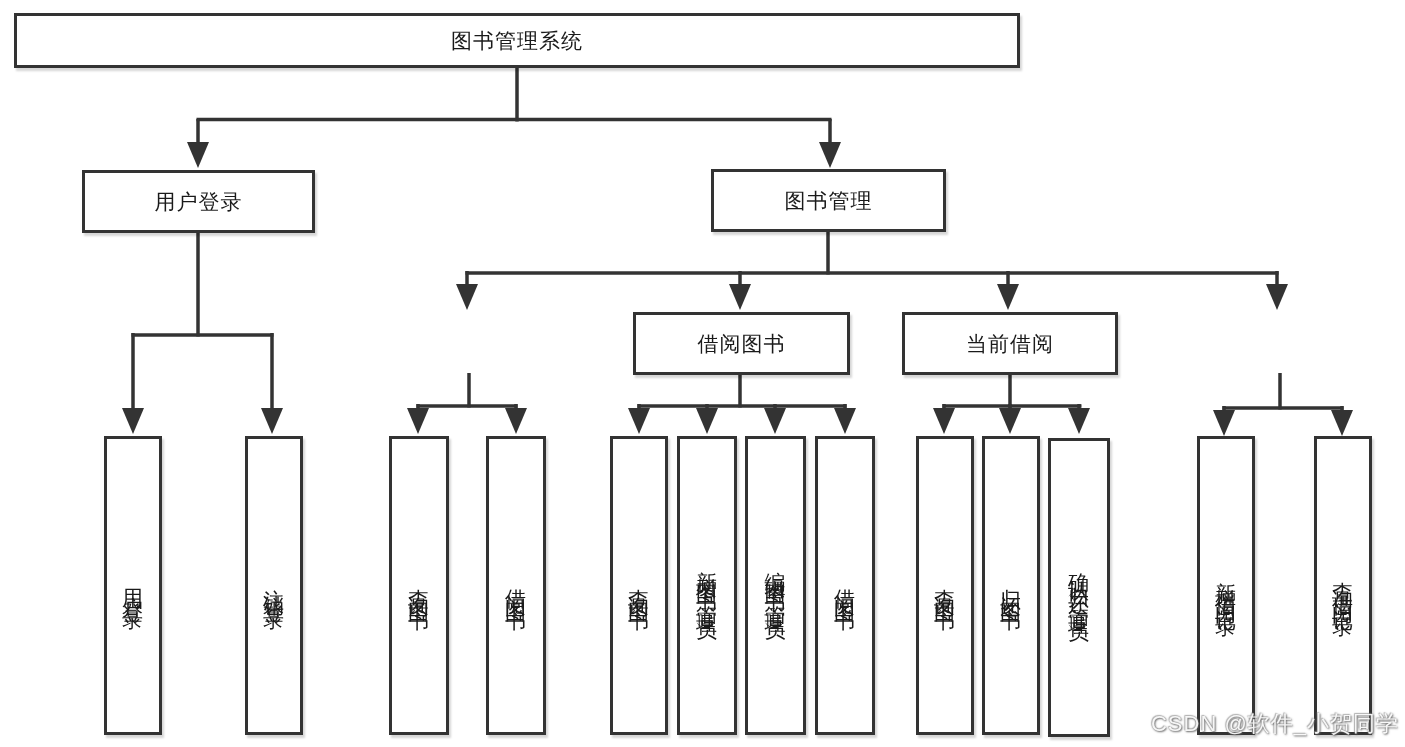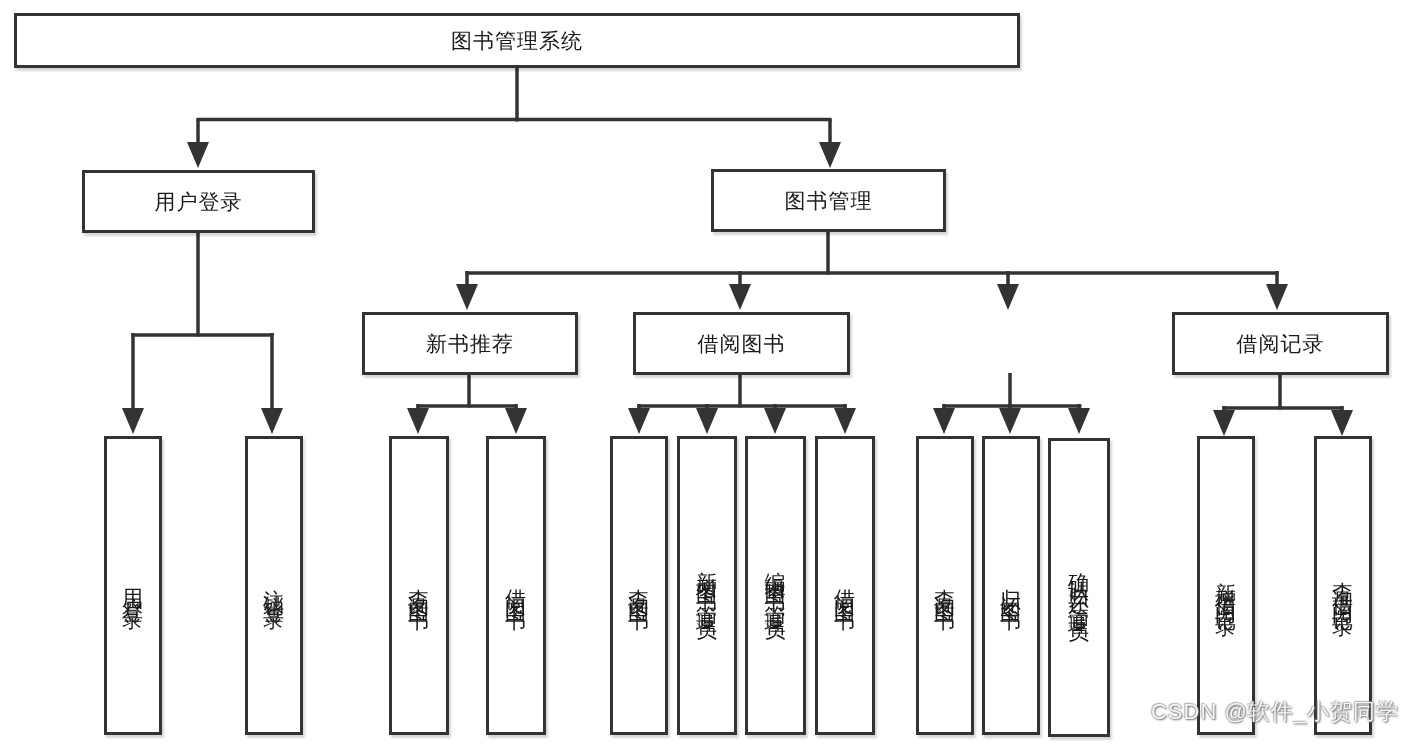--- a/index.html
+++ b/index.html
@@ -46,21 +46,21 @@
   .v {
     writing-mode: vertical-rl;
     text-orientation: mixed;
     font-size: 21px;
     letter-spacing: 7px;
     line-height: 1;
   }
   .watermark {
     position: absolute;
     right: 6px;
-    bottom: 20px;
+    bottom: 8px;
     font-size: 22px;
     color: rgba(255,255,255,0.92);
     text-shadow: 1px 1px 2px rgba(90,90,90,0.85), -1px -1px 1px rgba(150,150,150,0.6), 0 0 2px rgba(120,120,120,0.8);
     letter-spacing: 1px;
     white-space: nowrap;
   }
 </style>
 </head>
 <body>
 
@@ -126,23 +126,22 @@
       <polygon class="ah" points="1213,410 1235,410 1224,436"></polygon>
     <line class="cl" x1="1342" y1="406" x2="1342" y2="414"></line>
       <polygon class="ah" points="1331,410 1353,410 1342,436"></polygon>
   </svg>
 
   <div class="box h" style="left:14px; top:13px; width:1006px; height:55px">图书管理系统</div>
 
   <div class="box h" style="left:82px; top:170px; width:233px; height:63px">用户登录</div>
   <div class="box h" style="left:711px; top:169px; width:235px; height:63px">图书管理</div>
 
-  <div class="box h" style="left:362px; top:312px; width:216px; height:63px">新书推荐</div>
   <div class="box h" style="left:633px; top:312px; width:217px; height:63px">借阅图书</div>
-  <div class="box h" style="left:1172px; top:312px; width:217px; height:63px">借阅记录</div>
+  <div class="box h" style="left:902px; top:312px; width:216px; height:63px">当前借阅</div>
 
   <div class="box v" style="left:104px; top:436px; width:58px; height:299px">用户登录</div>
   <div class="box v" style="left:245px; top:436px; width:58px; height:299px">注销登录</div>
 
   <div class="box v" style="left:389px; top:436px; width:60px; height:299px">查询图书</div>
   <div class="box v" style="left:486px; top:436px; width:60px; height:299px">借阅图书</div>
 
   <div class="box v" style="left:610px; top:436px; width:58px; height:299px">查询图书</div>
   <div class="box v" style="left:677px; top:436px; width:60px; height:299px">新增图书（管理员）</div>
   <div class="box v" style="left:745px; top:436px; width:61px; height:299px">编辑图书（管理员）</div>

